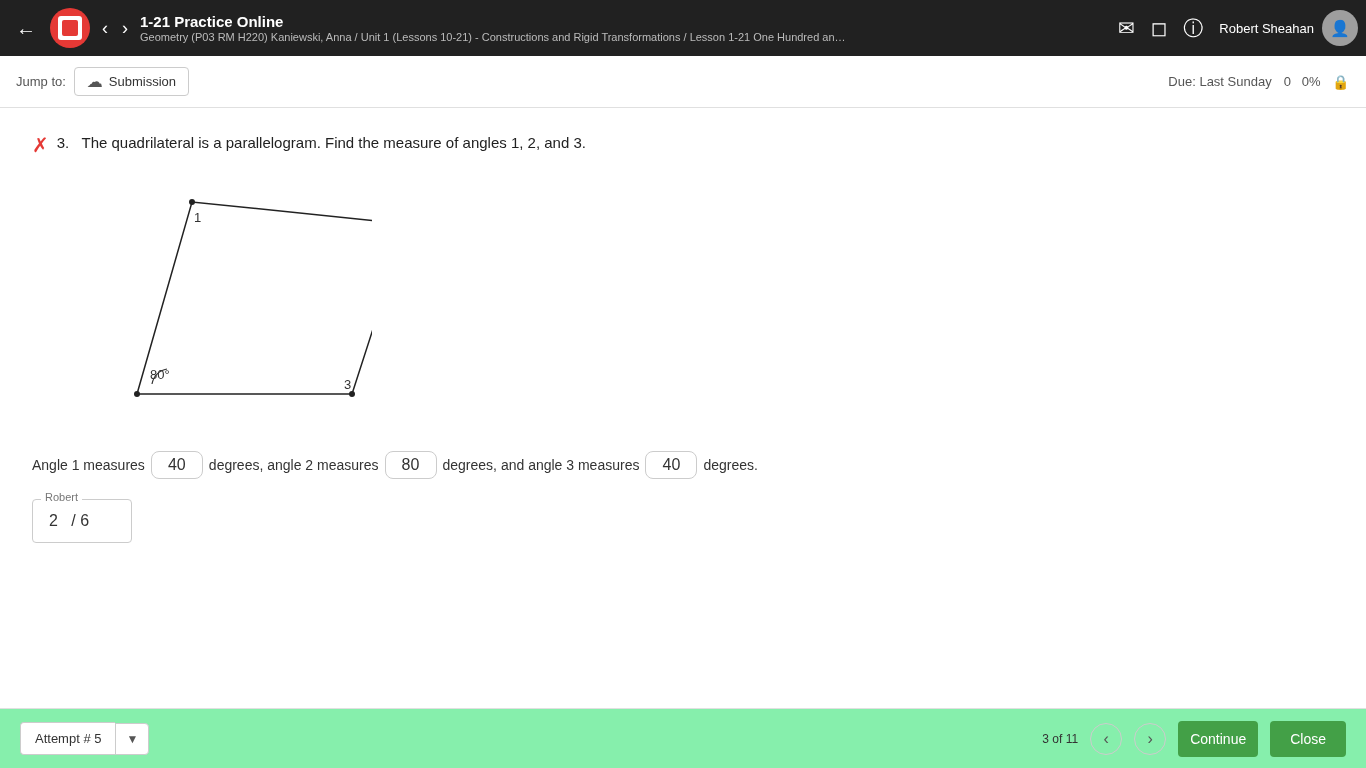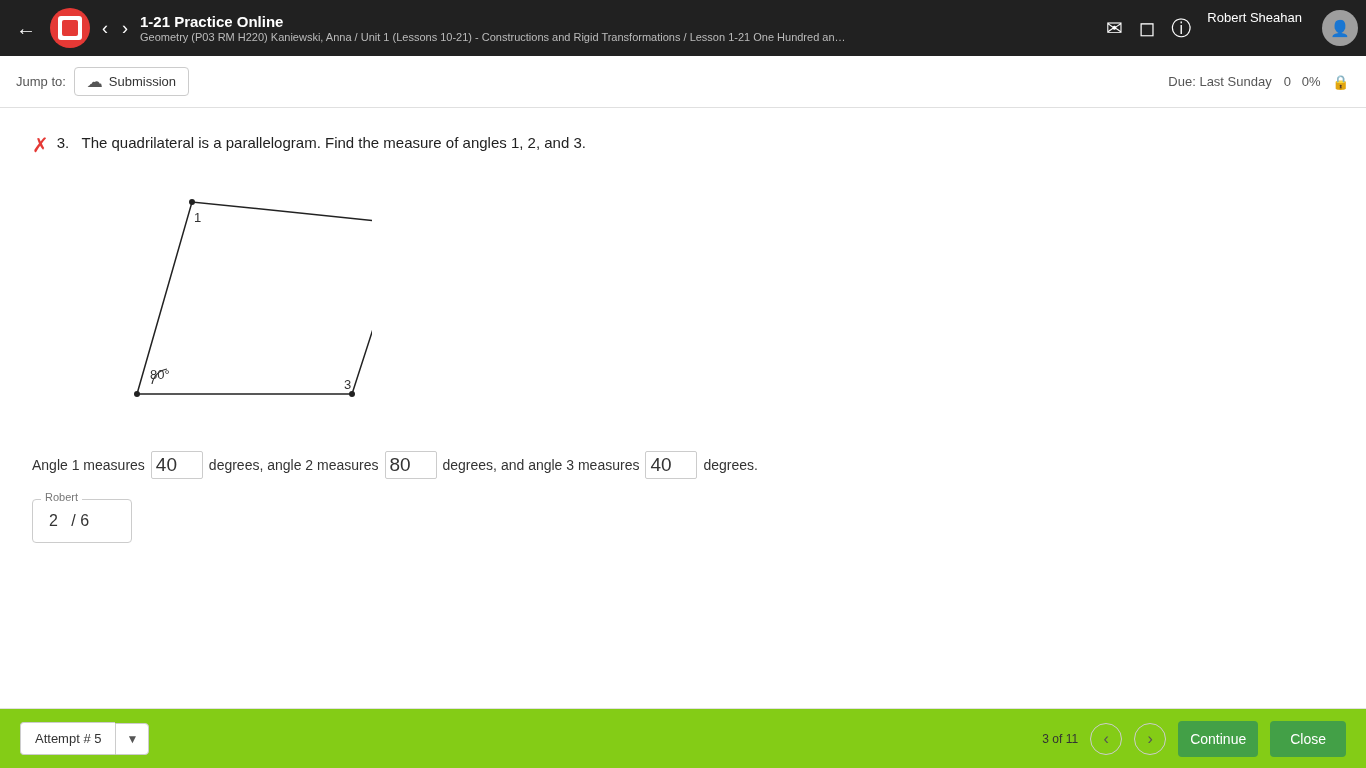--- a/index.html
+++ b/index.html
@@ -96,21 +96,22 @@
     }
     .top-icon-btn {
       background: none;
       border: none;
       color: #fff;
       font-size: 20px;
       cursor: pointer;
     }
     .user-info {
       display: flex;
-      gap: 20px;
+      align-items: center;
+      gap: 8px;
     }
     .user-name {
       color: #fff;
       font-size: 13px;
     }
     .user-avatar {
       width: 36px;
       height: 36px;
       border-radius: 50%;
       background: #9e9e9e;
@@ -202,22 +203,23 @@
       gap: 6px;
       font-size: 14px;
       color: #333;
       margin-bottom: 20px;
       flex-wrap: wrap;
     }
     .answer-input {
       width: 52px;
       height: 28px;
       border: 1px solid #ccc;
-      border-radius: 2px;
-      font-size: 19px;
+      border-radius: 8px;
+      text-align: center;
+      font-size: 16px;
       color: #333;
       padding: 2px 4px;
     }
 
     
     .points-box {
       border: 1px solid #ccc;
       border-radius: 4px;
       padding: 12px 16px;
       display: inline-block;
@@ -237,21 +239,21 @@
       font-size: 16px;
       color: #333;
     }
 
     
     .bottom-bar {
       position: fixed;
       bottom: 0;
       left: 0;
       right: 0;
-      background: #84cc16;
+      background: #86efac;
       border-top: 1px solid #e0e0e0;
       height: 60px;
       display: flex;
       align-items: center;
       padding: 0 20px;
       justify-content: space-between;
     }
     .attempt-select {
       display: flex;
       align-items: center;

